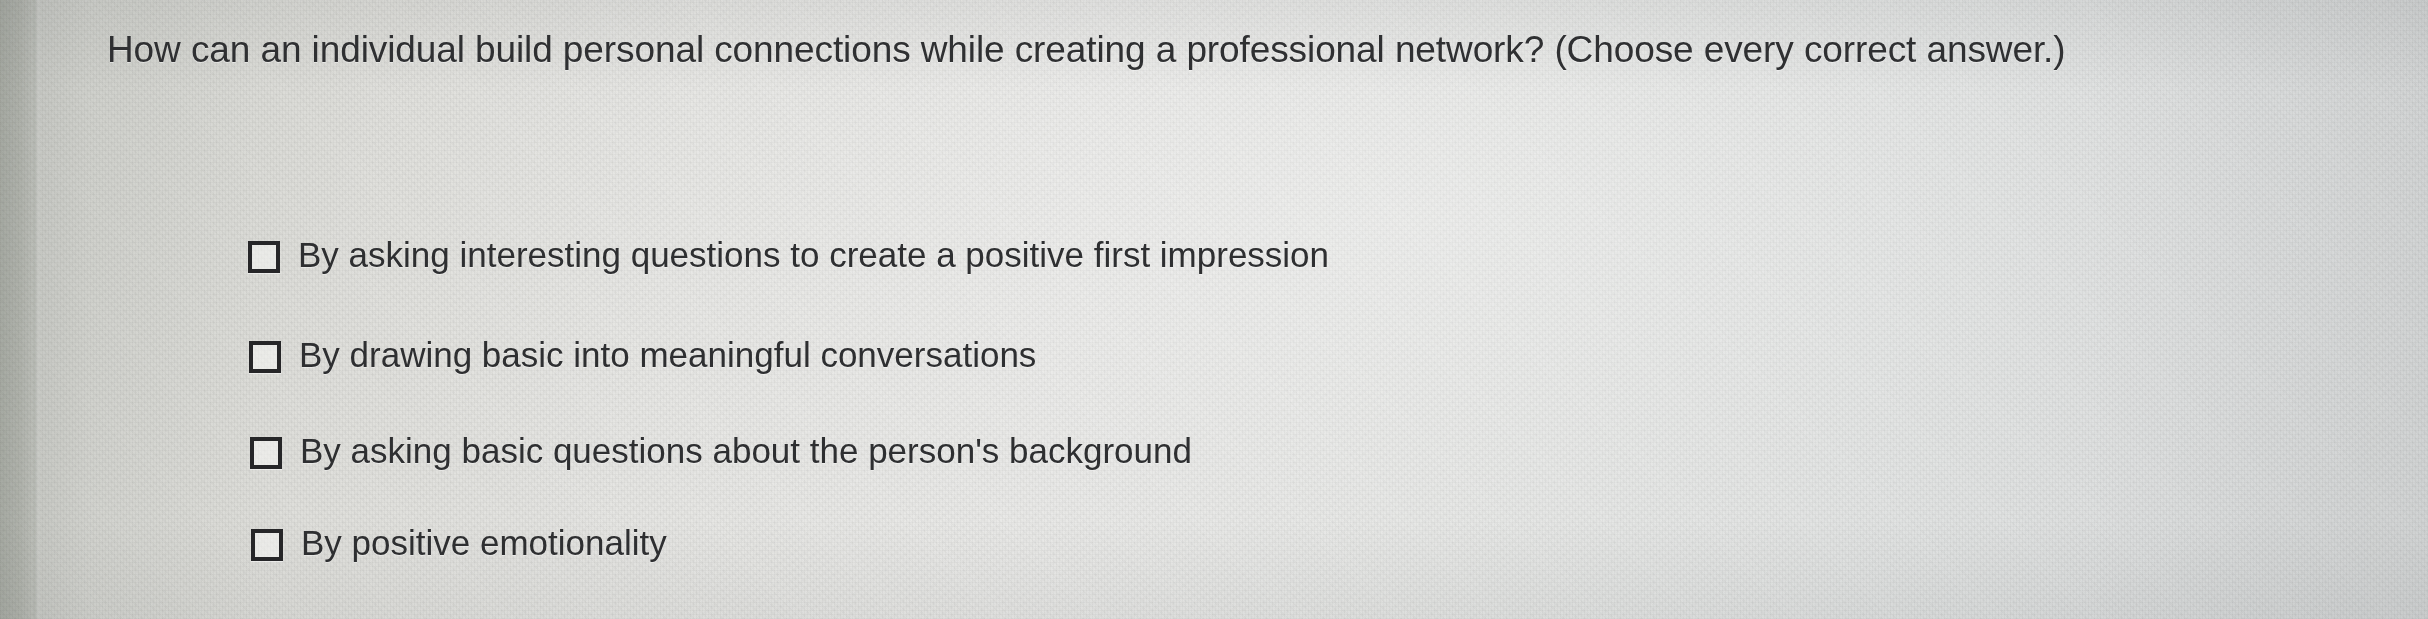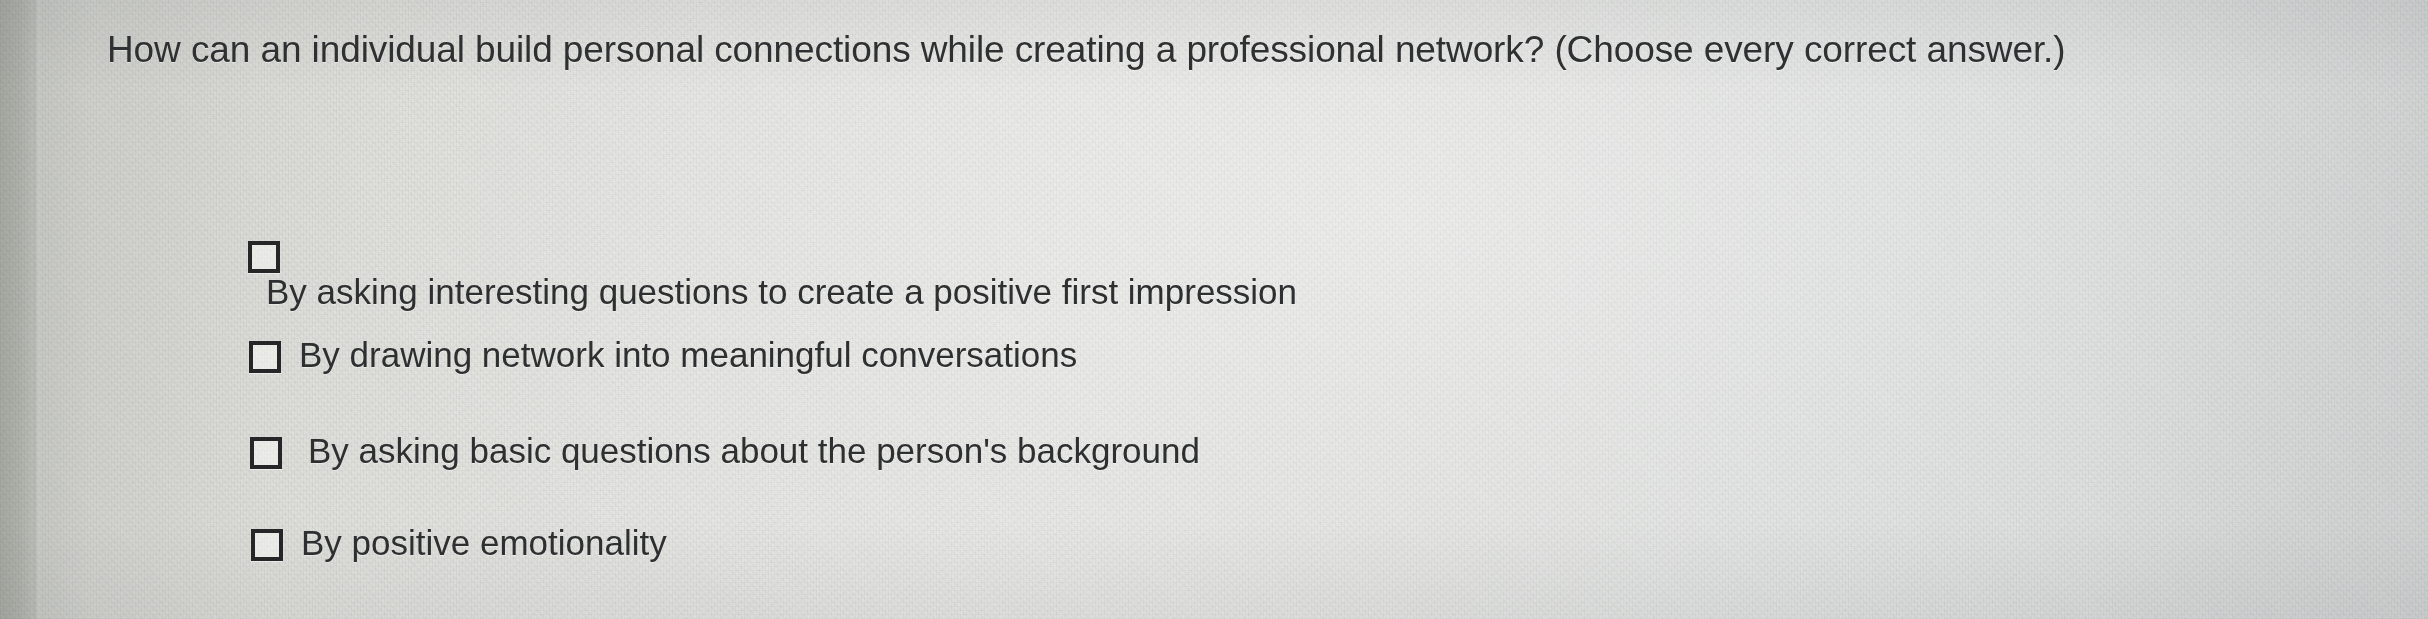--- a/index.html
+++ b/index.html
@@ -168,23 +168,23 @@
   .option-label {
     margin-left: 18px;
     font-size: 35px;
     line-height: 38px;
     color: #2e2f31;
     white-space: nowrap;
     text-shadow: 0 1px 0 rgba(255,255,255,0.40);
   }
 
   
-  .option-row.r1 { height: 100px; flex-direction: column; }
+  .option-row.r1 { height: 100px; }
   .option-row.r2 { height: 96px; }
-  .option-row.r3 { height: 92px; gap: 8px; }
+  .option-row.r3 { height: 92px; }
   .option-row.r4 { height: 80px; }
 
   .option-row.r2 .checkbox { margin-left: 1px; }
   .option-row.r3 .checkbox { margin-left: 2px; }
   .option-row.r4 .checkbox { margin-left: 3px; }
 </style>
 </head>
 <body>
 
 <div id="screen">
@@ -203,21 +203,21 @@
 
     <div id="options">
 
       <div class="option-row r1">
         <span class="checkbox"></span>
         <span class="option-label">By asking interesting questions to create a positive first impression</span>
       </div>
 
       <div class="option-row r2">
         <span class="checkbox"></span>
-        <span class="option-label">By drawing network into meaningful conversations</span>
+        <span class="option-label">By drawing basic into meaningful conversations</span>
       </div>
 
       <div class="option-row r3">
         <span class="checkbox"></span>
         <span class="option-label">By asking basic questions about the person's background</span>
       </div>
 
       <div class="option-row r4">
         <span class="checkbox"></span>
         <span class="option-label">By positive emotionality</span>

